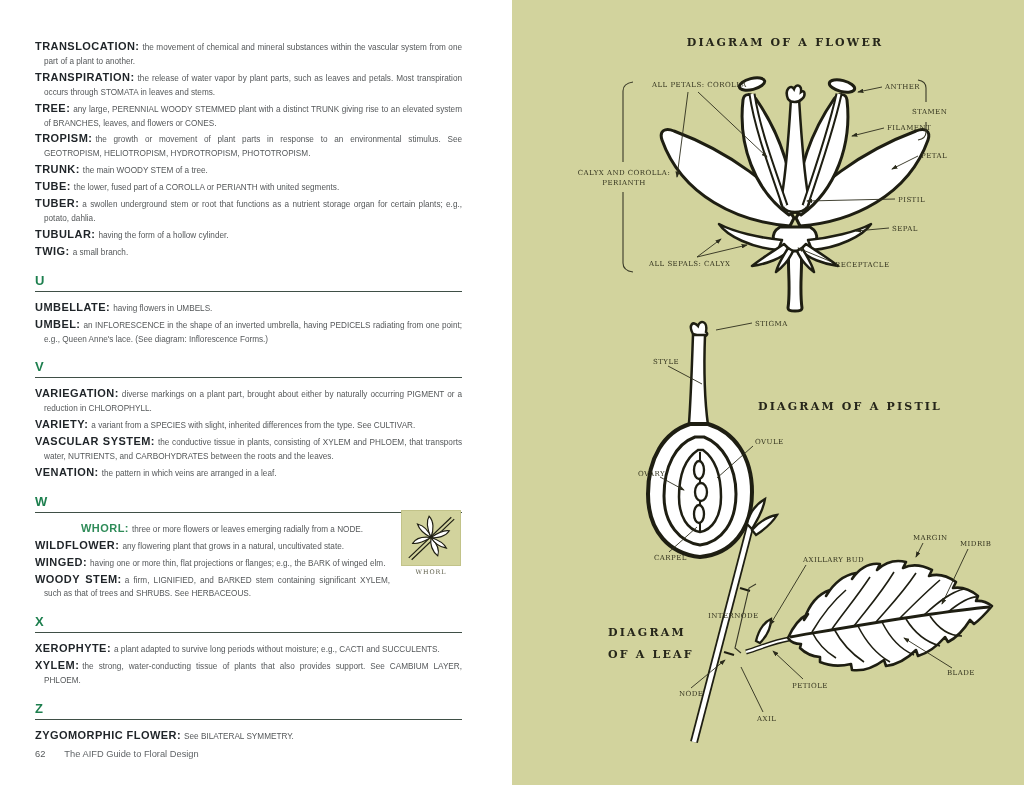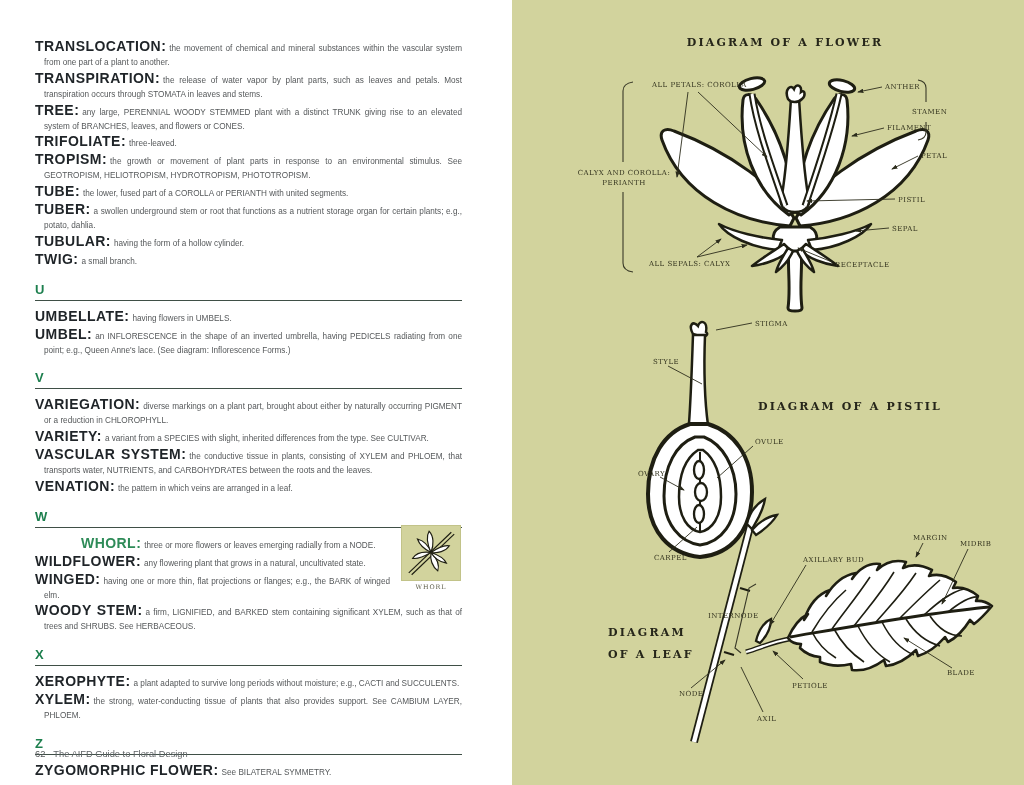--- a/index.html
+++ b/index.html
@@ -1,49 +1,49 @@
 <!DOCTYPE html>
 <html><head>
 <meta charset="utf-8">
 <style>
   html,body{margin:0;padding:0;background:#e8e8e4;}
   #spread{width:1024px;height:785px;display:flex;position:relative;font-family:"Liberation Sans",sans-serif;overflow:hidden;background:#fff;}
   
   .page-left{width:512px;height:785px;background:#ffffff;box-sizing:border-box;padding:40px 50px 0 35px;position:relative;}
   .entry{margin:0 0 2px 0;padding-left:9px;text-indent:-9px;font-size:8.2px;line-height:13.9px;color:#55585a;text-align:justify;}
-  .entry .term{font-weight:bold;color:#1f2428;letter-spacing:.45px;margin-right:3px;font-size:14px;}
+  .entry .term{font-weight:bold;color:#1f2428;letter-spacing:.45px;margin-right:3px;font-size:11px;}
   .entry .term.green{color:#2e8b58;margin-left:46px;}
   .section{margin-top:13px;}
   .sec-letter{font-size:13px;font-weight:bold;color:#1d7f4e;letter-spacing:.5px;border-bottom:1.4px solid #3f4f46;padding-bottom:3px;margin-bottom:9px;}
   .whorl-fig{float:right;width:62px;margin:-12px 0 4px 10px;text-align:center;}
   .whorl-box{width:58px;height:54px;background:#d2d39d;border:1px solid #c2c389;display:block;margin:0 auto;}
   .whorl-cap{font-family:"DejaVu Serif",serif;font-size:6.3px;letter-spacing:1px;color:#5a5a46;margin-top:2px;display:block;}
   .footer{position:absolute;left:35px;bottom:26px;font-size:9.3px;color:#606467;}
-  .footer .pageno{margin-right:8px;color:#55585a;}
+  .footer .pageno{margin-right:19px;color:#55585a;}
   
   .page-right{width:512px;height:569px;background:#f9a8d4;position:relative;}
   .lbl{font-family:"DejaVu Serif",serif;font-size:7px;letter-spacing:.45px;fill:#34341f;}
   .ttl{font-family:"DejaVu Serif",serif;font-size:11px;font-weight:bold;letter-spacing:2.2px;fill:#26261a;}
   .ink{stroke:#1e1e12;fill:none;}
   .wht{fill:#ffffff;stroke:#1e1e12;}
   .lead{stroke:#2c2c1c;stroke-width:.9;fill:none;}
   .brk{stroke:#3a3a28;stroke-width:1.1;fill:none;}
 </style>
 </head>
 <body>
 
 <div id="spread">
 
   <div class="page-left">
 
     <p class="entry"><b class="term">TRANSLOCATION:</b><span>the movement of chemical and mineral substances within the vascular system from one part of a plant to another.</span></p>
     <p class="entry"><b class="term">TRANSPIRATION:</b><span>the release of water vapor by plant parts, such as leaves and petals. Most transpiration occurs through STOMATA in leaves and stems.</span></p>
     <p class="entry"><b class="term">TREE:</b><span>any large, PERENNIAL WOODY STEMMED plant with a distinct TRUNK giving rise to an elevated system of BRANCHES, leaves, and flowers or CONES.</span></p>
-    <p class="entry"><b class="term">TRIFOLIATE:</b><span>three-leaved.</span></p>
     <p class="entry"><b class="term">TROPISM:</b><span>the growth or movement of plant parts in response to an environmental stimulus. See GEOTROPISM, HELIOTROPISM, HYDROTROPISM, PHOTOTROPISM.</span></p>
+    <p class="entry"><b class="term">TRUNK:</b><span>the main WOODY STEM of a tree.</span></p>
     <p class="entry"><b class="term">TUBE:</b><span>the lower, fused part of a COROLLA or PERIANTH with united segments.</span></p>
     <p class="entry"><b class="term">TUBER:</b><span>a swollen underground stem or root that functions as a nutrient storage organ for certain plants; e.g., potato, dahlia.</span></p>
     <p class="entry"><b class="term">TUBULAR:</b><span>having the form of a hollow cylinder.</span></p>
     <p class="entry"><b class="term">TWIG:</b><span>a small branch.</span></p>
 
     <div class="section">
       <div class="sec-letter">U</div>
       <p class="entry"><b class="term">UMBELLATE:</b><span>having flowers in UMBELS.</span></p>
       <p class="entry"><b class="term">UMBEL:</b><span>an INFLORESCENCE in the shape of an inverted umbrella, having PEDICELS radiating from one point; e.g., Queen Anne's lace. (See diagram: Inflorescence Forms.)</span></p>
     </div>

